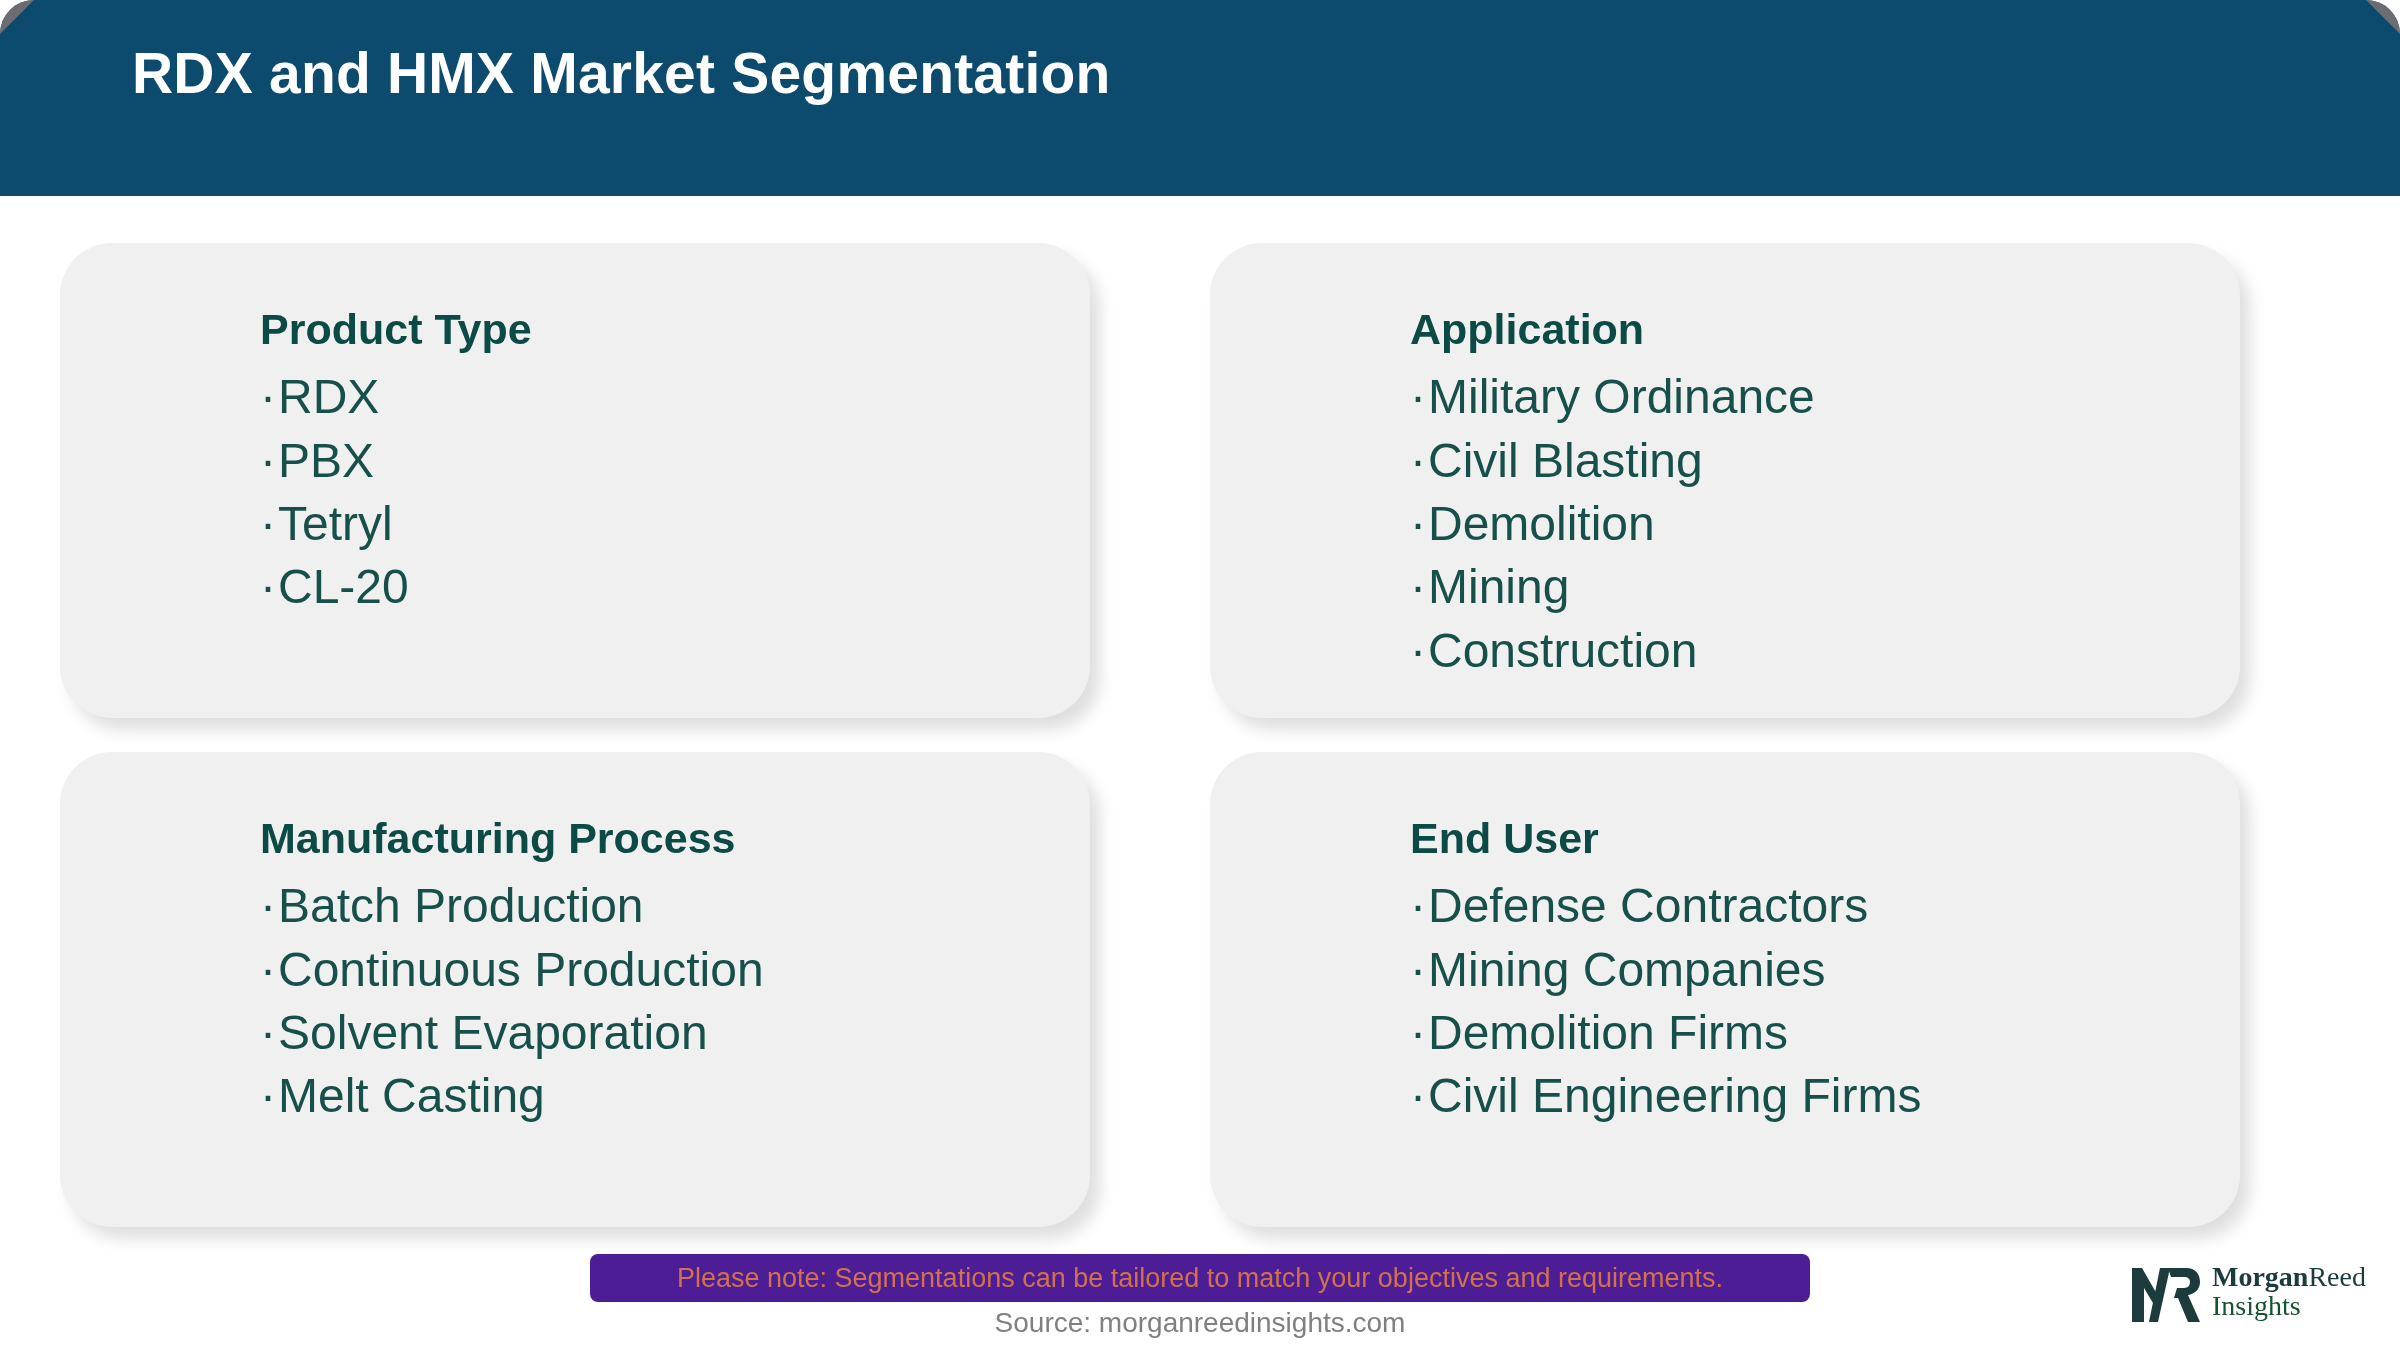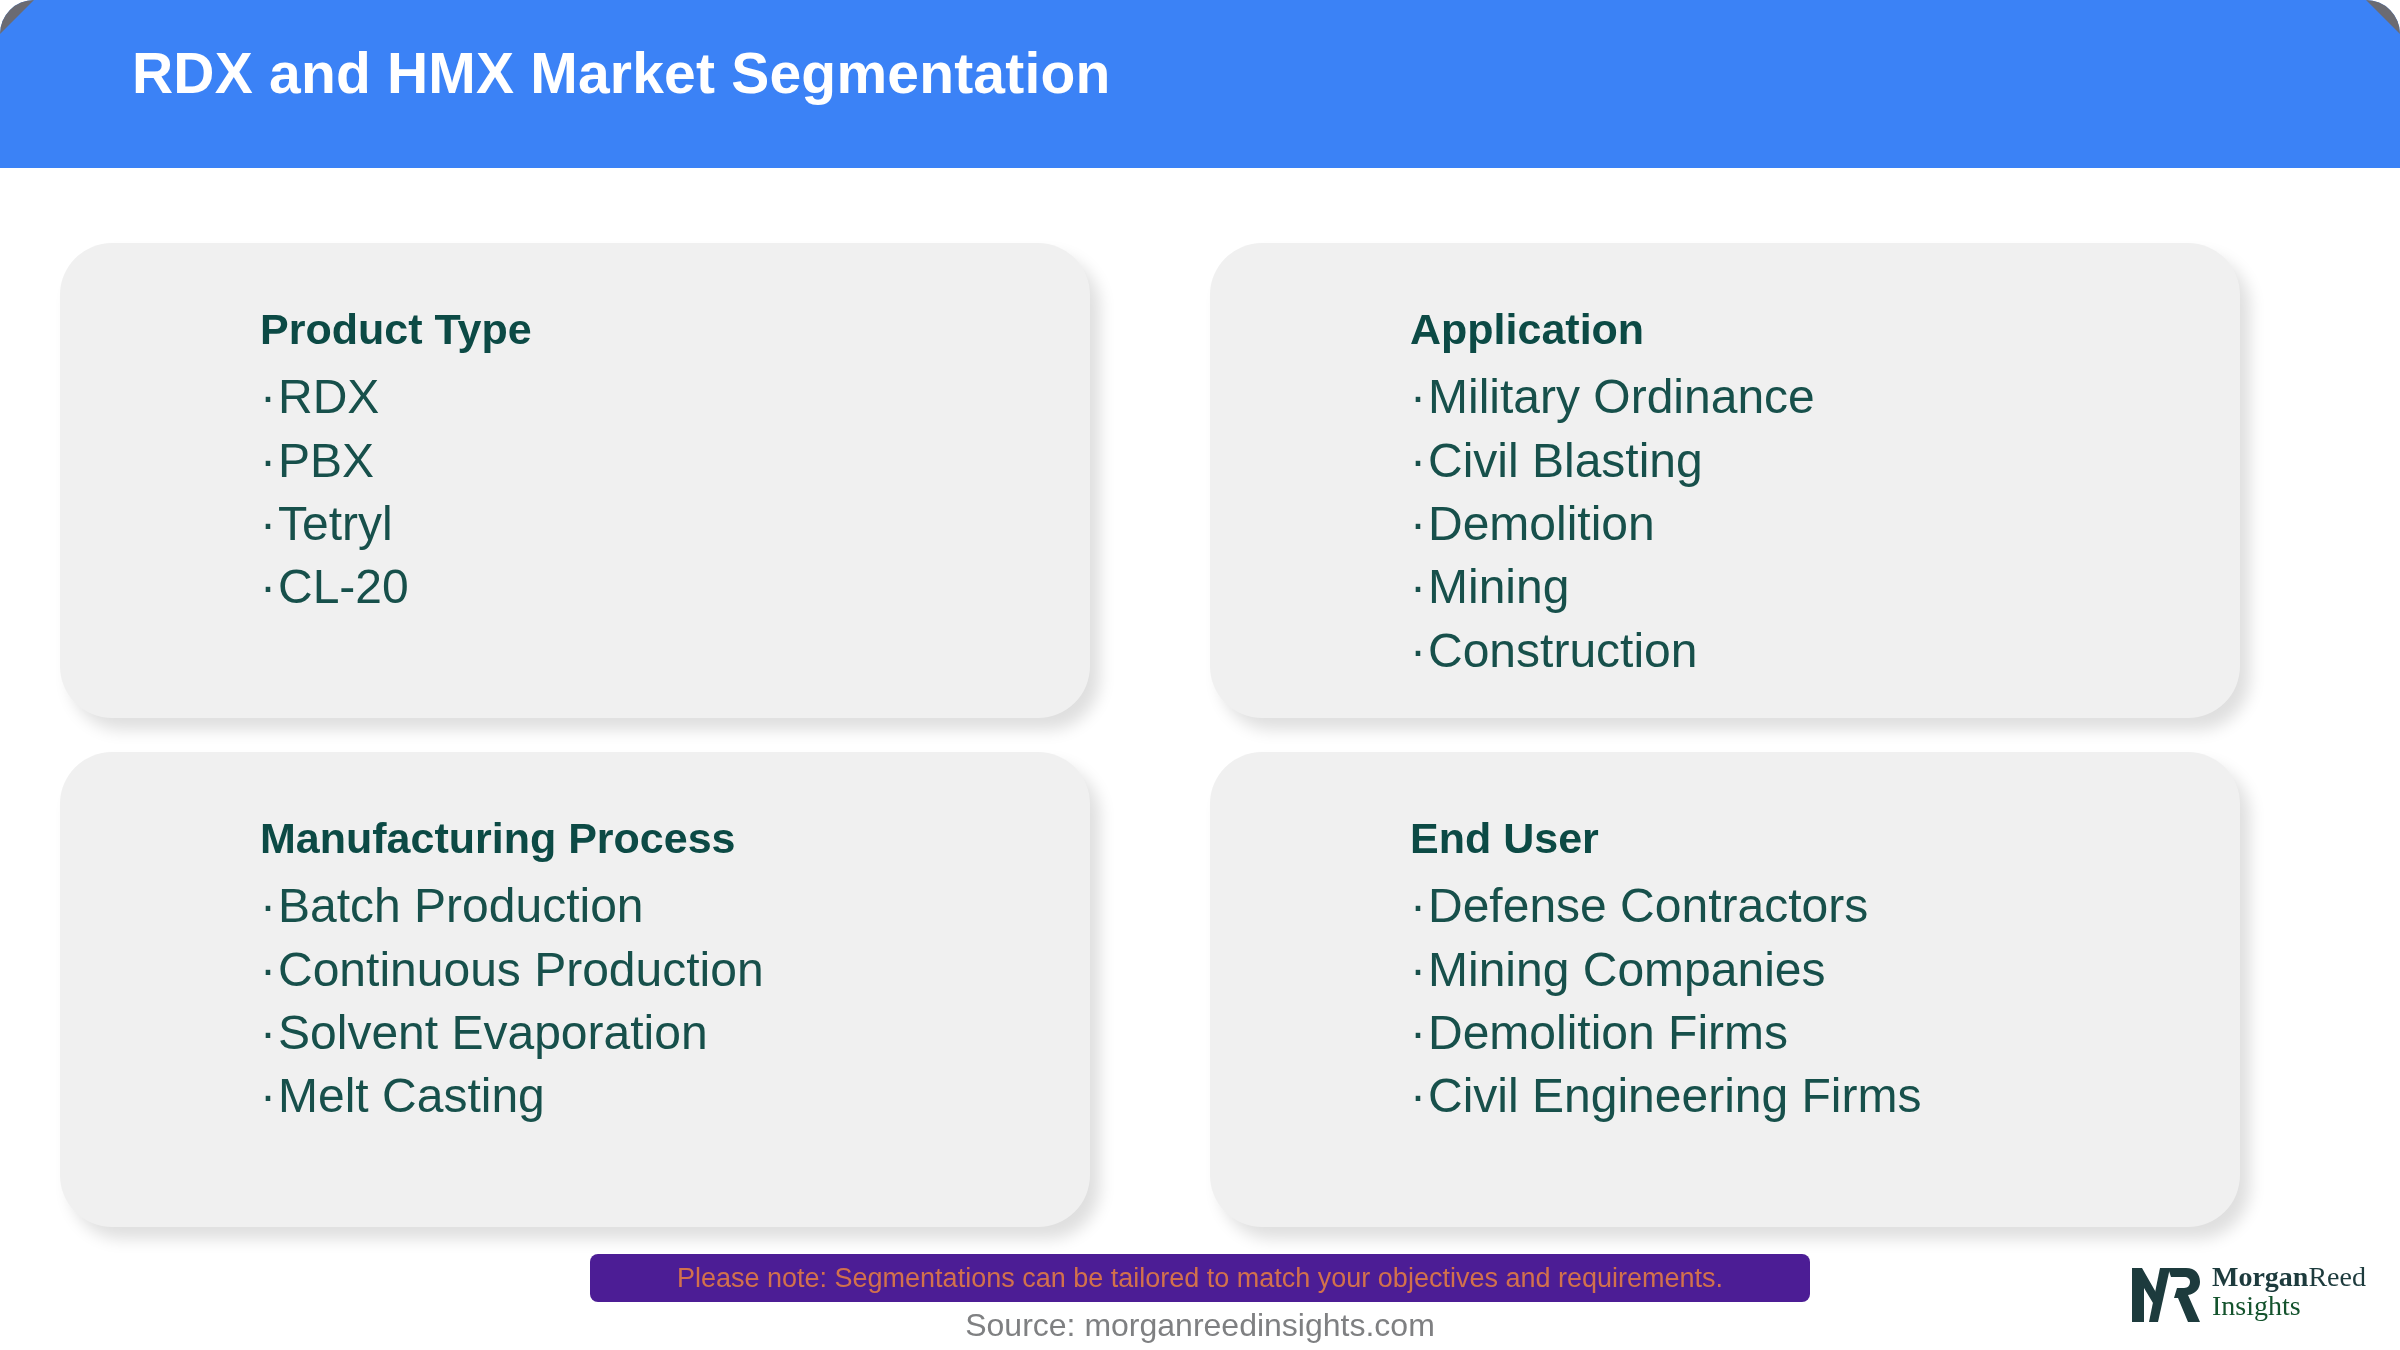--- a/index.html
+++ b/index.html
@@ -15,22 +15,22 @@
     overflow: hidden;
     font-family: "Liberation Sans", sans-serif;
   }
 
   
   .header-banner {
     position: absolute;
     left: 0;
     top: 0;
     width: 2400px;
-    height: 168px;
-    background: #3b82f6;
+    height: 196px;
+    background: #0c4a6e;
     border-top-left-radius: 34px;
     border-top-right-radius: 34px;
     overflow: hidden;
   }
   .corner-notch {
     position: absolute;
     top: 0;
     width: 0;
     height: 0;
   }
@@ -115,21 +115,21 @@
     font-size: 27px;
     color: #d2714c;
     white-space: nowrap;
   }
   .source-text {
     position: absolute;
     left: 590px;
     top: 1307px;
     width: 1220px;
     text-align: center;
-    font-size: 32px;
+    font-size: 28px;
     color: #7f8082;
     white-space: nowrap;
   }
 
   
   .logo {
     position: absolute;
     left: 2130px;
     top: 1262px;
     width: 240px;

